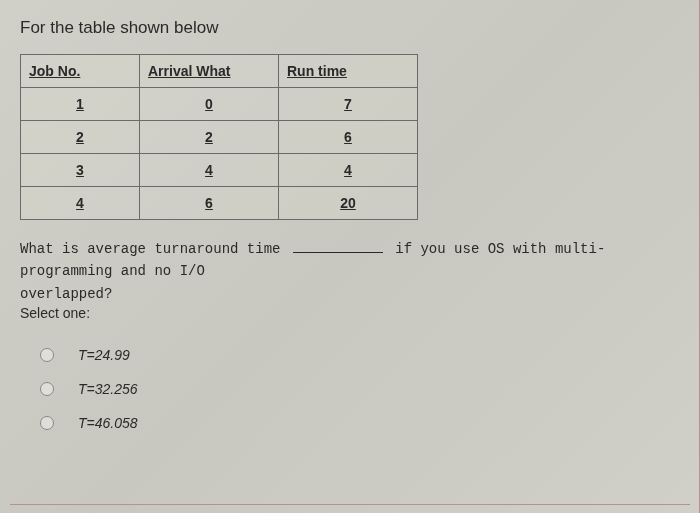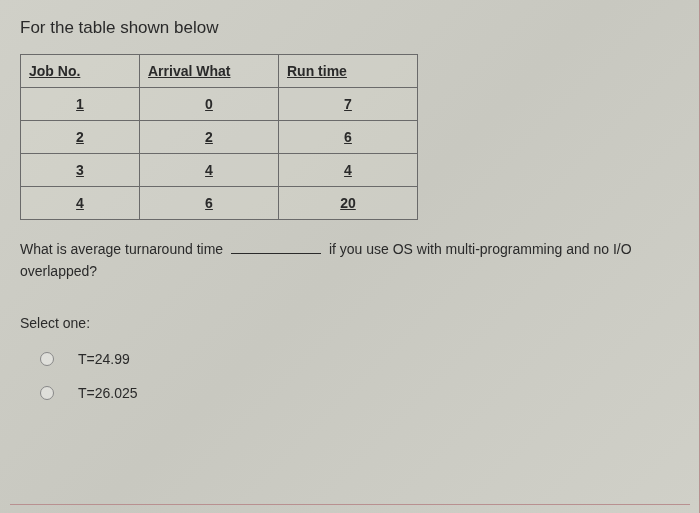--- a/index.html
+++ b/index.html
@@ -42,42 +42,44 @@
     th {
       font-weight: bold;
       text-align: left;
       padding: 8px 20px 8px 8px;
     }
     th:first-child { width: 90px; }
     th:nth-child(2) { width: 110px; }
     th:nth-child(3) { width: 110px; }
     td { font-weight: bold; }
     .question {
-      margin-bottom: 32px;
+      margin-bottom: 0;
       line-height: 1.6;
+      font-family: Liberation Mono, monospace;
     }
     .blank {
       display: inline-block;
       border-bottom: 1px solid #2a2a2a;
       width: 90px;
       height: 12px;
       margin: 0 4px;
       vertical-align: baseline;
     }
     .select-label {
-      margin-bottom: 20px;
+      margin-bottom: 26px;
       font-size: 14px;
     }
     .options {
       padding-left: 20px;
     }
     .option {
       display: flex;
       align-items: center;
       margin-bottom: 18px;
+      font-style: italic;
     }
     .radio {
       width: 14px;
       height: 14px;
       border: 1.5px solid #888;
       border-radius: 50%;
       margin-right: 24px;
       background: rgba(255,255,255,0.4);
       box-sizing: border-box;
     }
@@ -138,18 +140,22 @@
 
   <div class="select-label">Select one:</div>
 
   <div class="options">
     <div class="option">
       <span class="radio"></span>
       <span class="option-label">T=24.99</span>
     </div>
     <div class="option">
       <span class="radio"></span>
-      <span class="option-label">T=26.025</span>
+      <span class="option-label">T=32.256</span>
+    </div>
+    <div class="option">
+      <span class="radio"></span>
+      <span class="option-label">T=46.058</span>
     </div>
   </div>
 </div>
 
 <div class="bottom-border"></div>
 
 </body></html>

